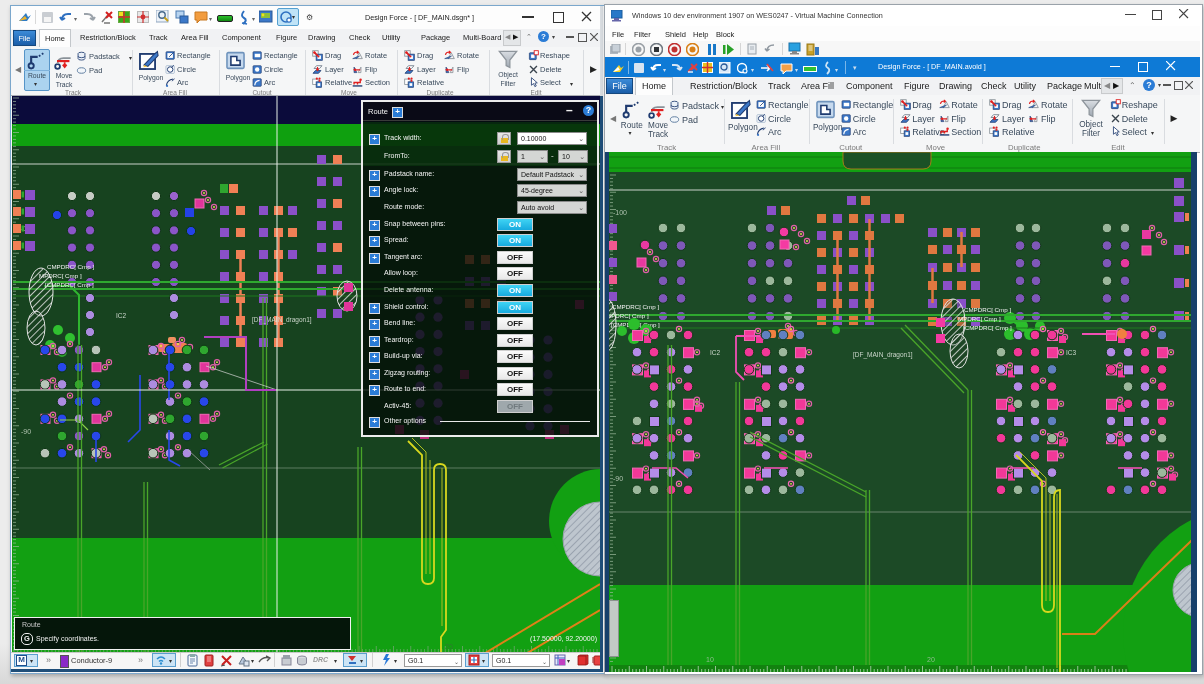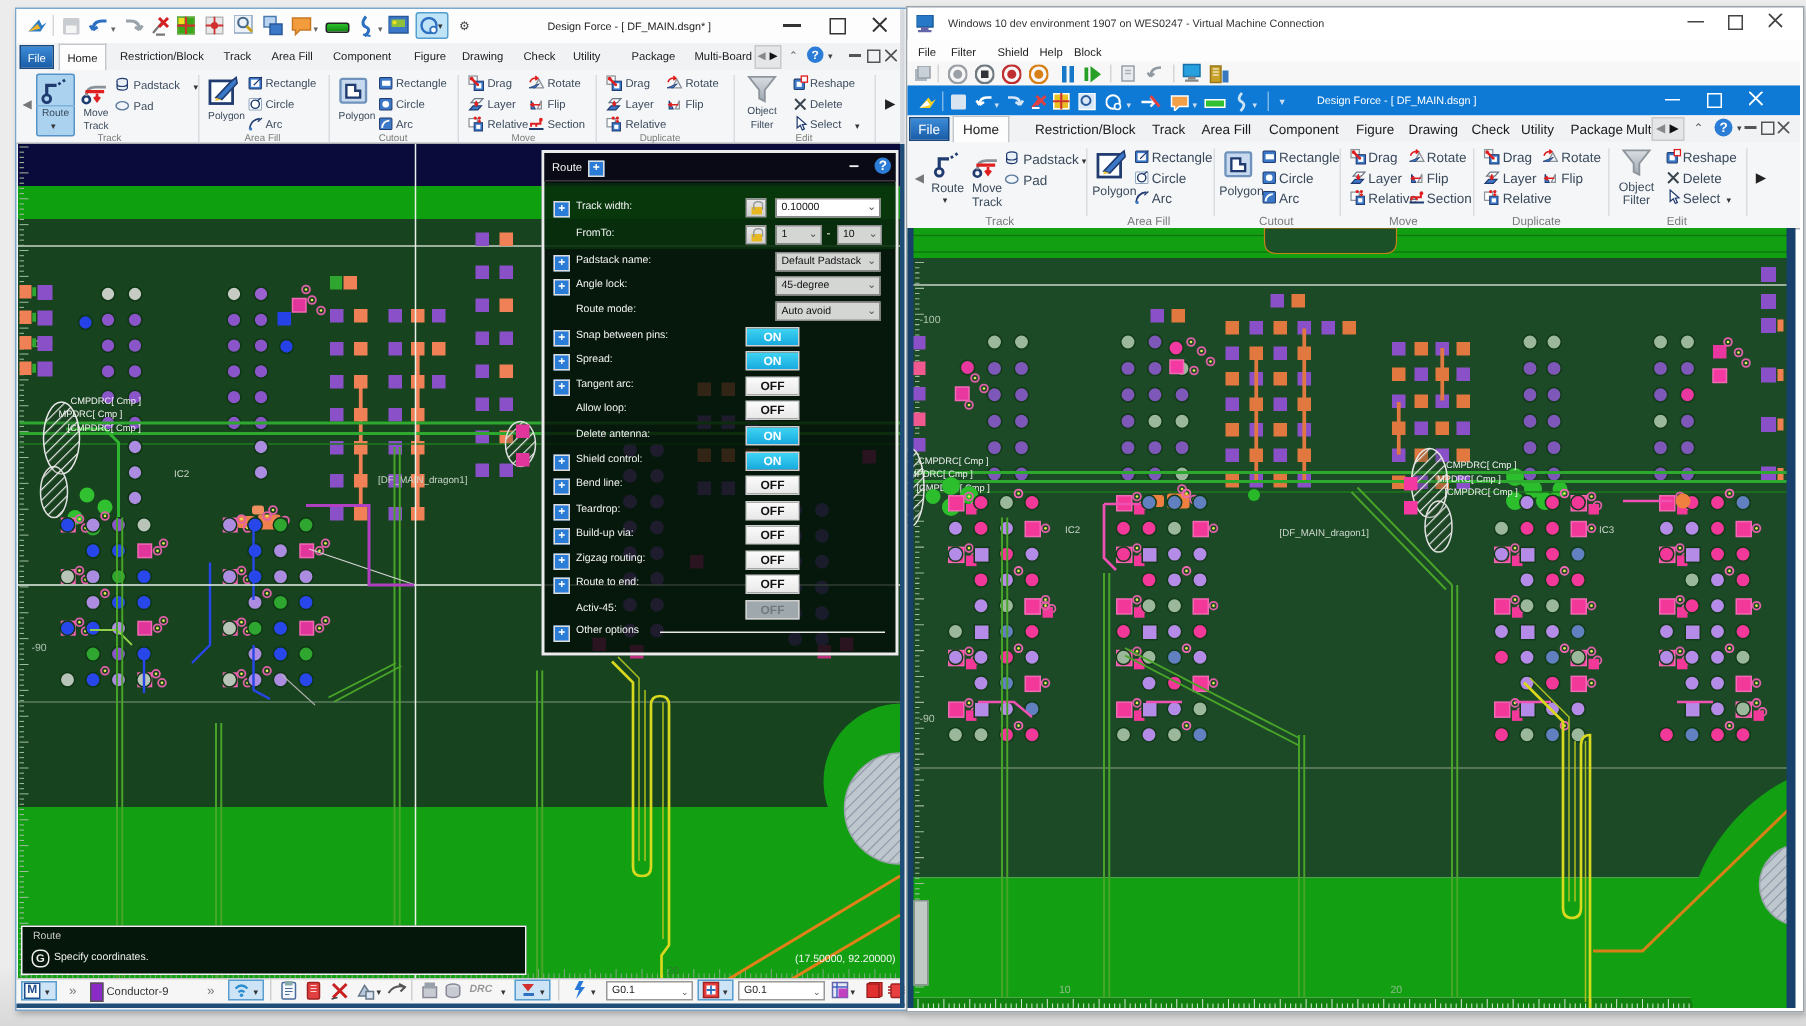--- a/index.html
+++ b/index.html
@@ -1215,21 +1215,21 @@
     </svg>
     <div style="position:absolute;left:795px;top:9px;font-size:6px;color:#CDE">▾</div>
     <div style="position:absolute;left:803px;top:9px;width:12px;height:4px;background:#30C030;border:1px solid #FFF"></div>
     <svg style="position:absolute;left:822px;top:4px" width="12" height="14">
       <path d="M6,1 Q2,5 6,7 Q9,9 5,13" fill="none" stroke="#CDE4F5" stroke-width="1.8"></path>
     </svg>
     <div style="position:absolute;left:835px;top:9px;font-size:6px;color:#CDE">▾</div>
     <div style="position:absolute;left:845px;top:4px;width:1px;height:13px;background:rgba(255,255,255,0.45)"></div>
     <div style="position:absolute;left:853px;top:7px;font-size:7px;color:#CDE">▾</div>
   </div>
-<div style="position:absolute;left:878px;top:62px;font-size:7.2px;color:#FFF">Design Force - [ DF_MAIN.dsgn ]</div>
+<div style="position:absolute;left:878px;top:62px;font-size:7.2px;color:#FFF">Design Force - [ DF_MAIN.avoid ]</div>
 <div style="position:absolute;left:1110px;top:66px;width:10px;height:1.2px;background:#FFF"></div>
 <div style="position:absolute;left:1138px;top:62px;width:8px;height:8px;border:1.2px solid #FFF"></div>
 <svg style="position:absolute;left:1166px;top:61px" width="10" height="10">
     <path d="M0,0 L9,9 M9,0 L0,9" stroke="#FFF" stroke-width="1.2"></path>
   </svg>
 <div style="position:absolute;left:605px;top:77px;width:595px;height:18px;background:#F1F2F4"></div>
 <div style="position:absolute;left:606px;top:78px;width:27px;height:16px;background:linear-gradient(#3C8BD8,#1A5DA8);border:1px solid #15487E;color:#FFF;font-size:9px;text-align:center;line-height:15px;box-sizing:border-box">File</div>
 <div style="position:absolute;left:635px;top:77px;width:38px;height:18px;background:#FDFDFD;border:1px solid #C3C7CB;border-bottom:none;color:#1A1A1A;font-size:9px;text-align:center;line-height:17px;box-sizing:border-box">Home</div>
 <div style="position:absolute;left:690px;top:77px;font-size:9px;color:#1A1A1A;line-height:18px;white-space:nowrap">Restriction/Block</div>
 <div style="position:absolute;left:768px;top:77px;font-size:9px;color:#1A1A1A;line-height:18px;white-space:nowrap">Track</div>

